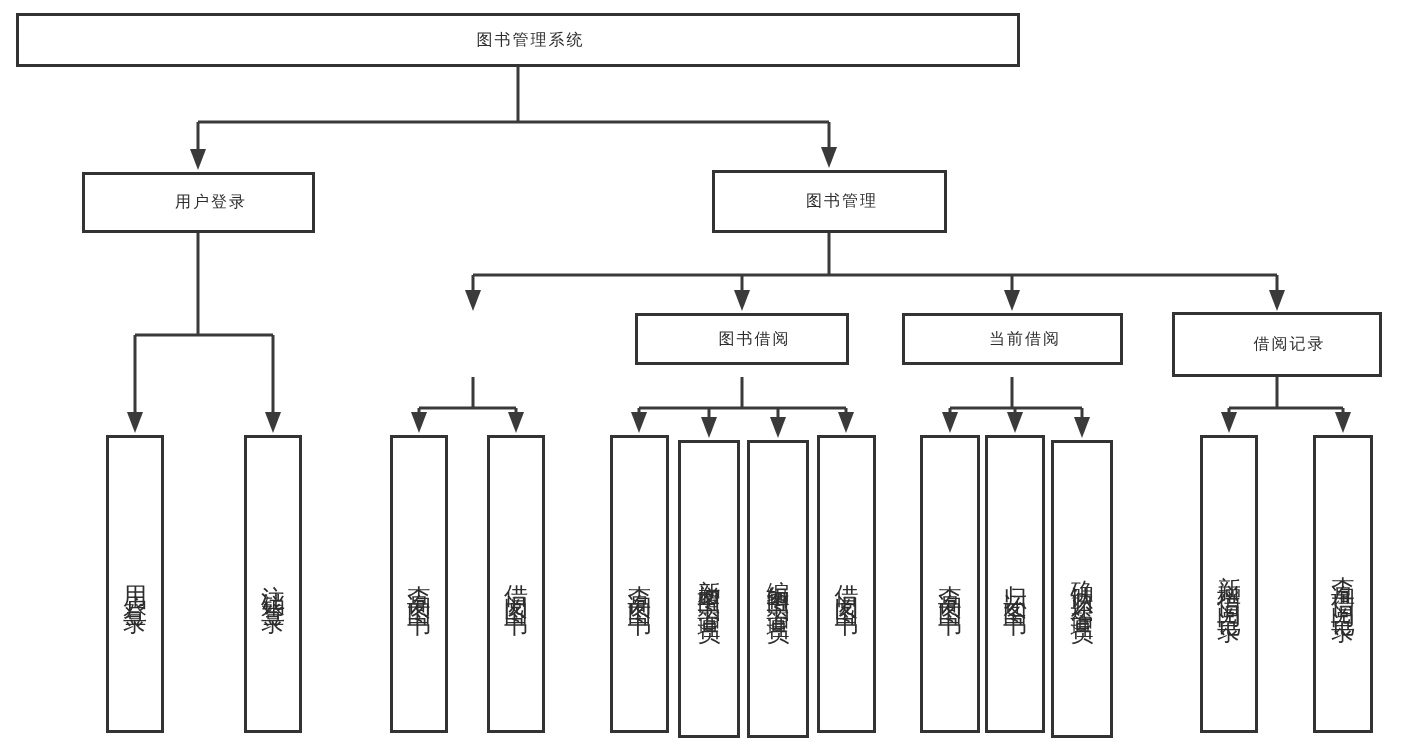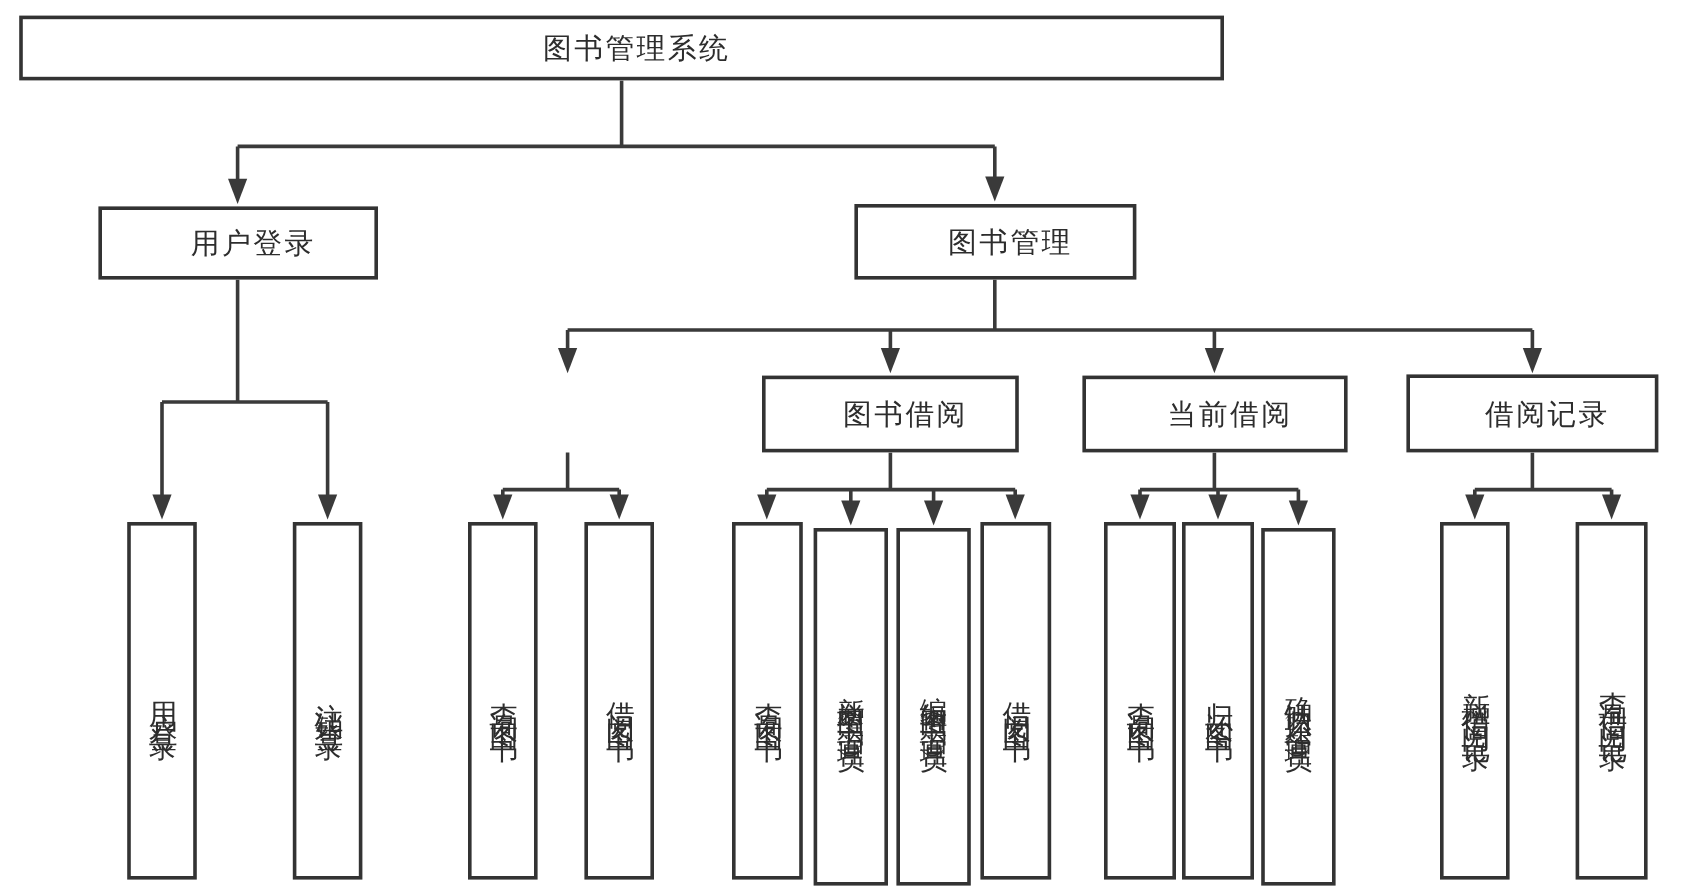--- a/index.html
+++ b/index.html
@@ -27,21 +27,21 @@
     box-sizing: border-box;
     background: #ffffff;
     border: 3px solid #333333;
     color: #2d2d2d;
     display: flex;
     align-items: center;
     justify-content: center;
     text-align: center;
   }
   .h {
-    font-size: 24px;
+    font-size: 16px;
     letter-spacing: 2px;
     white-space: nowrap;
     padding-left: 25px;
   }
   .v {
     writing-mode: vertical-rl;
     text-orientation: mixed;
     font-size: 24px;
     letter-spacing: 9px;
     line-height: 1;
@@ -105,22 +105,22 @@
       <polygon points="1221,412 1237,412 1229,433"></polygon>
       <polygon points="1335,412 1351,412 1343,433"></polygon>
     </g>
   </svg>
 
   <div class="box h" style="left:16px; top:13px; width:1004px; height:54px;">图书管理系统</div>
 
   <div class="box h" style="left:82px; top:172px; width:233px; height:61px;">用户登录</div>
   <div class="box h" style="left:712px; top:170px; width:235px; height:63px;text-align:center;">图书管理</div>
 
-  <div class="box h" style="left:635px; top:313px; width:214px; height:64px;">图书借阅</div>
-  <div class="box h" style="left:902px; top:313px; width:221px; height:64px;text-align:center;">当前借阅</div>
+  <div class="box h" style="left:635px; top:313px; width:214px; height:52px;">图书借阅</div>
+  <div class="box h" style="left:902px; top:313px; width:221px; height:52px;text-align:center;">当前借阅</div>
   <div class="box h" style="left:1172px; top:312px; width:210px; height:65px;">借阅记录</div>
 
   <div class="box v" style="left:106px; top:435px; width:58px; height:298px;">用户登录</div>
   <div class="box v" style="left:244px; top:435px; width:58px; height:298px;">注销登录</div>
 
   <div class="box v" style="left:390px; top:435px; width:58px; height:298px;">查询图书</div>
   <div class="box v" style="left:487px; top:435px; width:58px; height:298px;">借阅图书</div>
 
   <div class="box v" style="left:610px; top:435px; width:59px; height:298px;">查询图书</div>
   <div class="box v long" style="left:678px; top:440px; width:62px; height:298px;">新增图书（管理员）</div>

